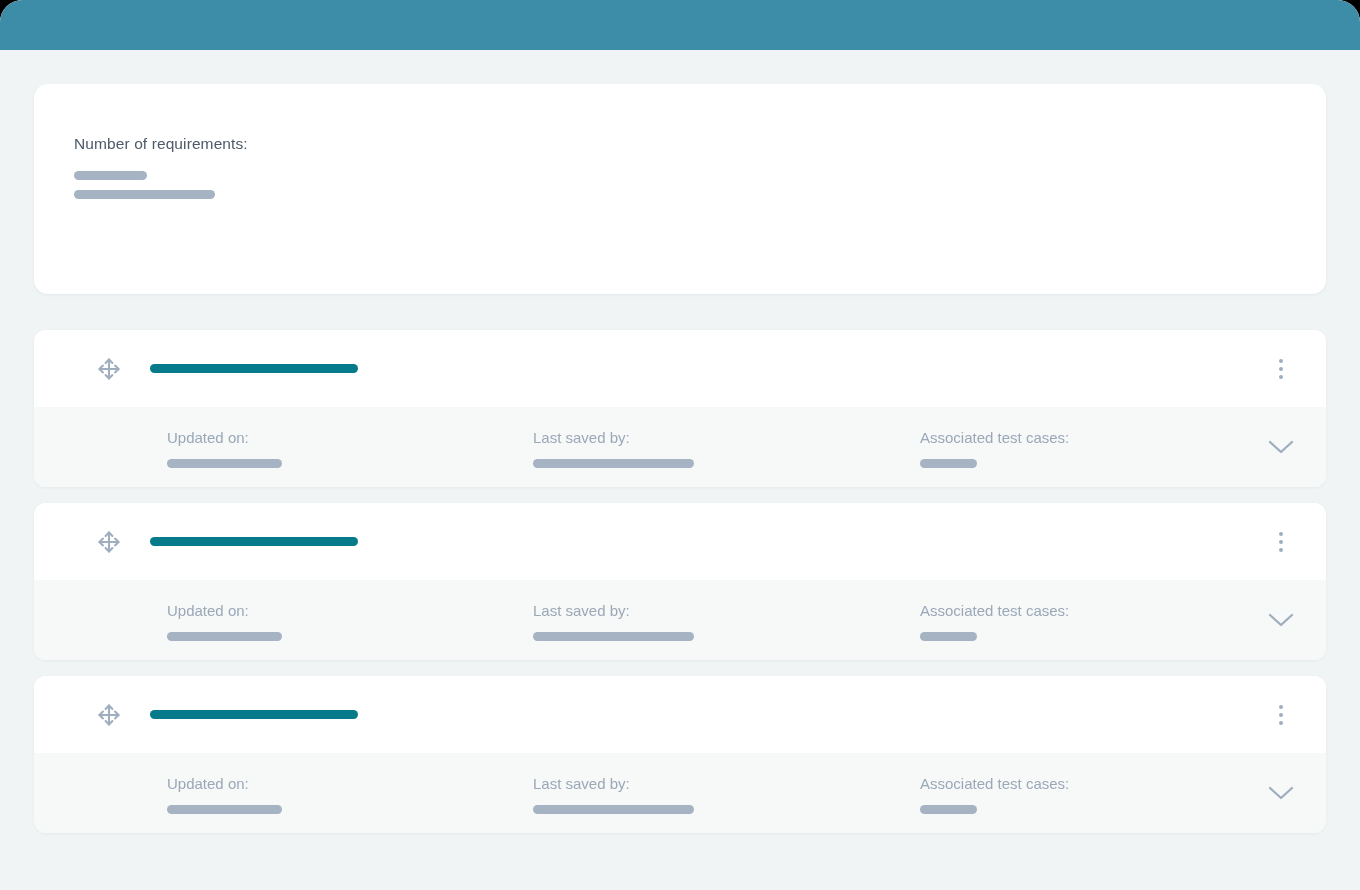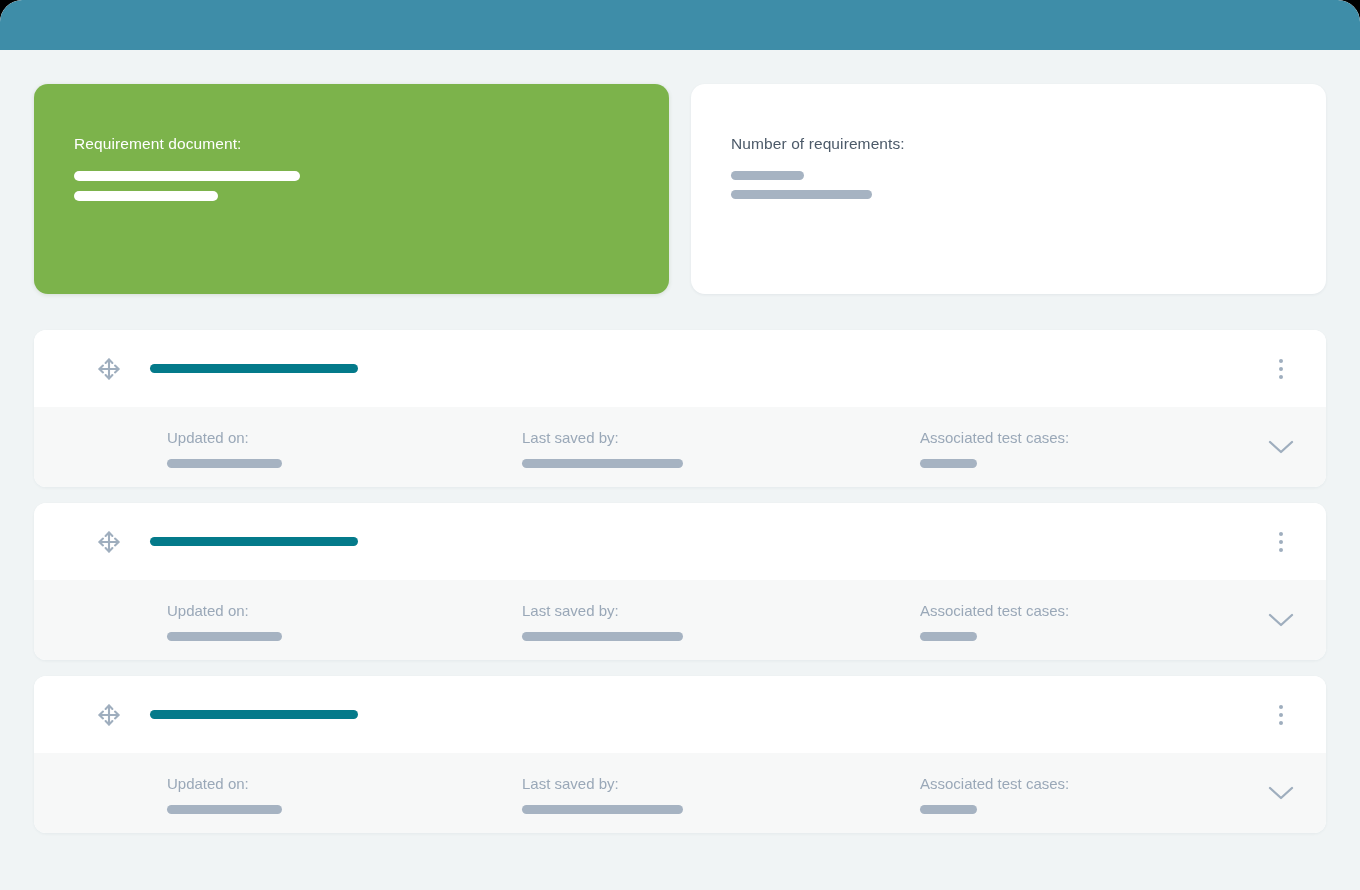--- a/index.html
+++ b/index.html
@@ -146,21 +146,21 @@
     height: 80px;
     position: relative;
     display: flex;
     align-items: center;
   }
   .detail-field {
     position: absolute;
     top: 22px;
   }
   .detail-field.f1 { left: 117px; margin-left: 16px; }
-  .detail-field.f2 { left: 488px; }
+  .detail-field.f2 { left: 499px; }
   .detail-field.f3 { left: 854px; margin-left: 32px; }
   .detail-label {
     font-size: 15px;
     line-height: 18px;
     color: #9AA8B8;
     white-space: nowrap;
   }
   .detail-bar {
     margin-top: 12px;
     height: 9px;
@@ -183,27 +183,20 @@
 </style>
 </head>
 <body>
 
 <div id="app-window">
 
   <div id="top-bar"></div>
 
   <div id="summary-cards">
 
-    <div class="summary-card accent">
-      <div class="card-title">Requirement document:</div>
-      <div class="card-bars">
-        <div class="ph-bar" style="width: 226px;"></div>
-        <div class="ph-bar" style="width: 144px;"></div>
-      </div>
-    </div>
 
     <div class="summary-card">
       <div class="card-title">Number of requirements:</div>
       <div class="card-bars">
         <div class="ph-bar" style="width: 73px;"></div>
         <div class="ph-bar" style="width: 141px;"></div>
       </div>
     </div>
 
 

